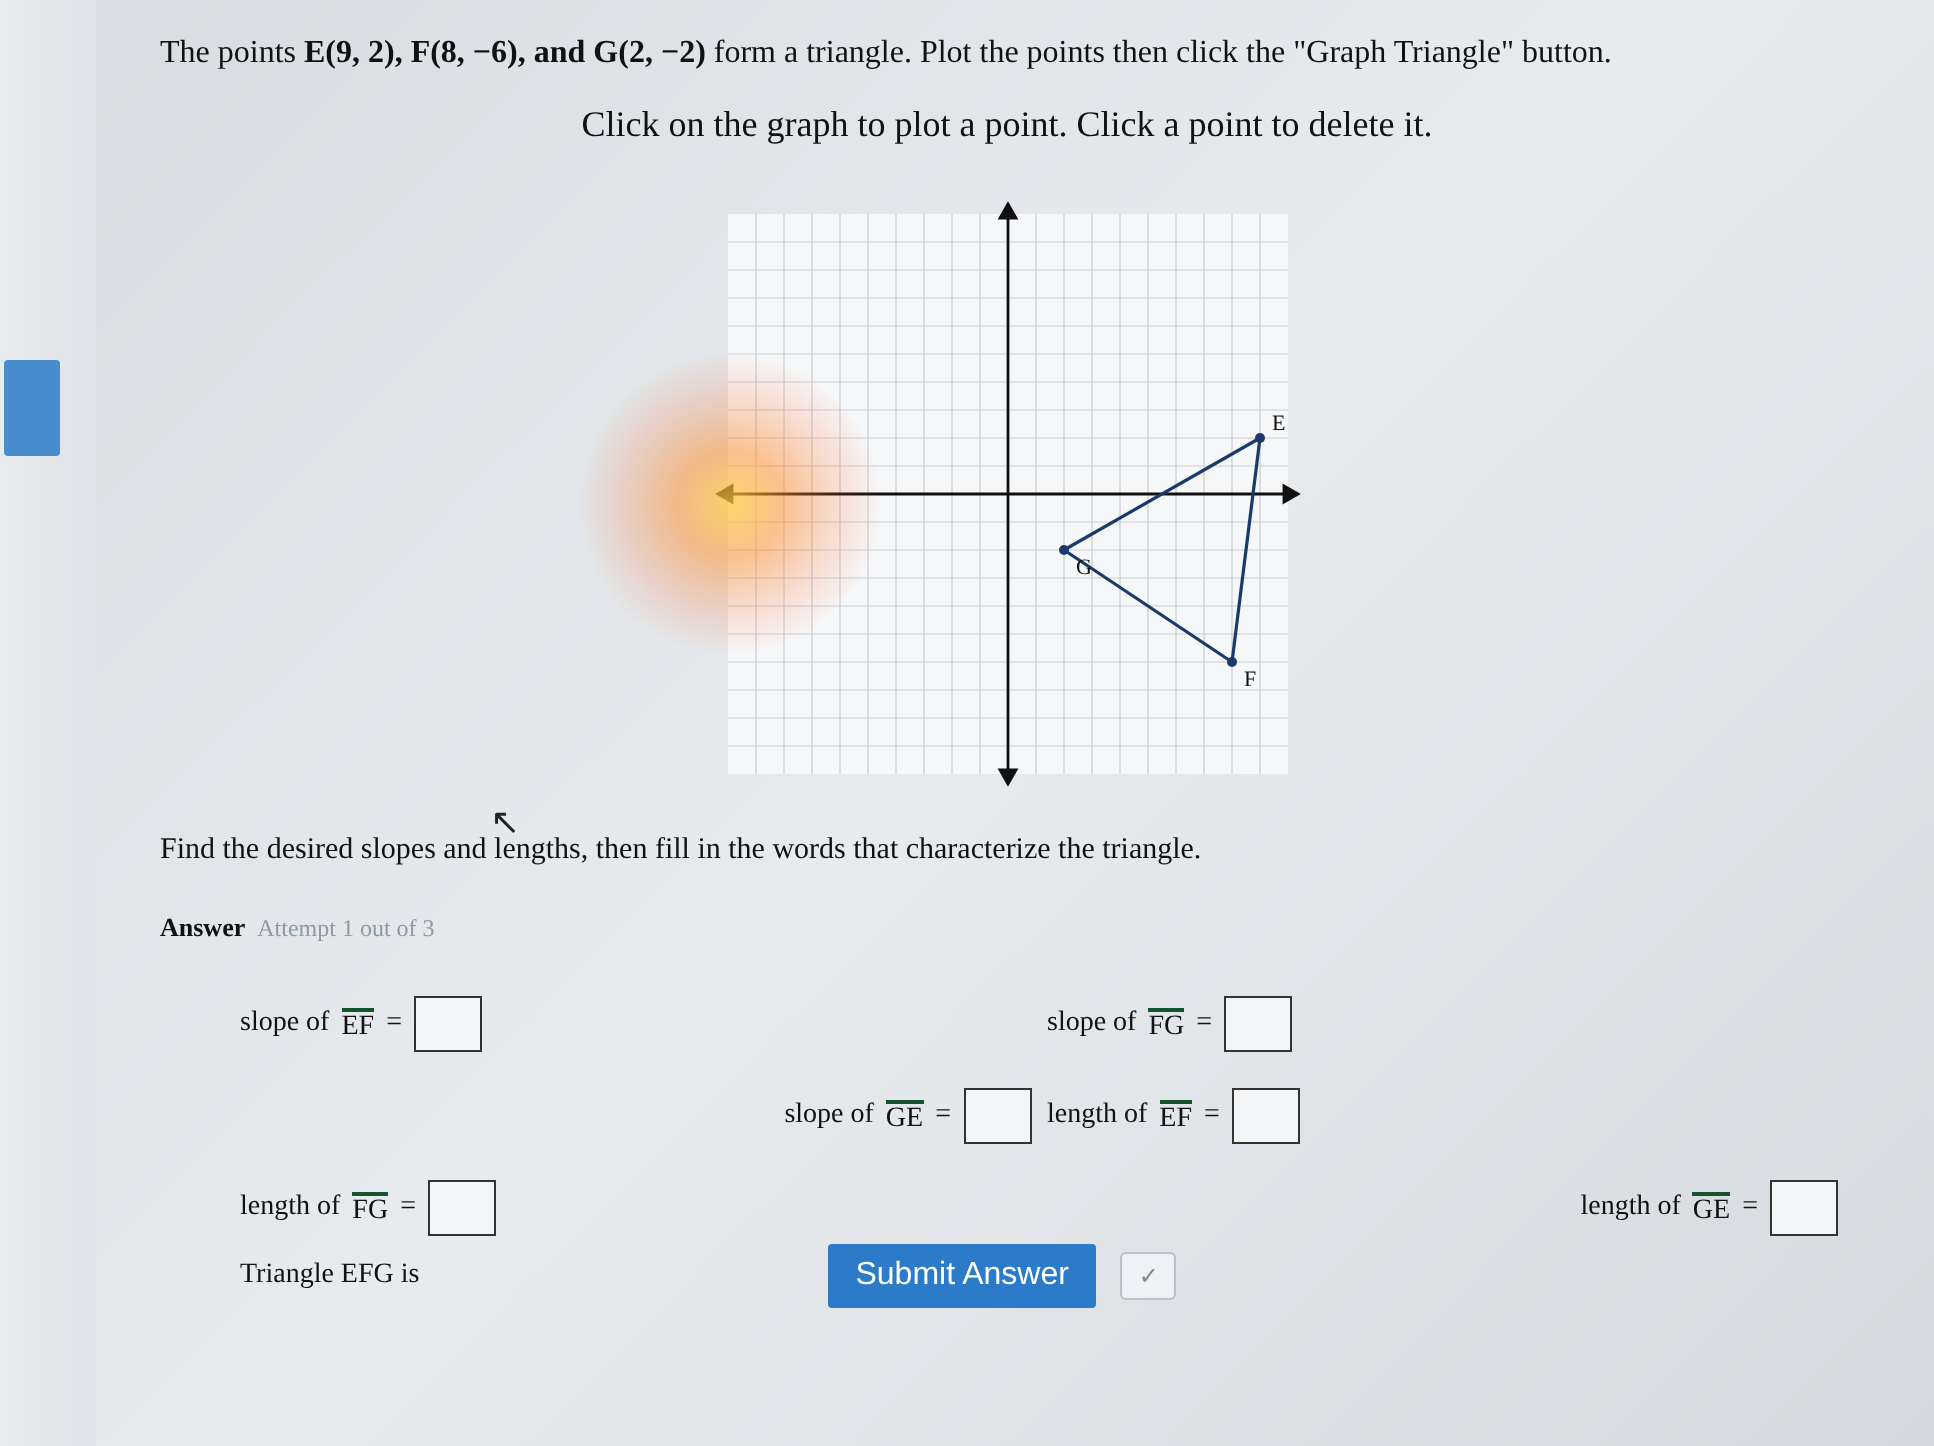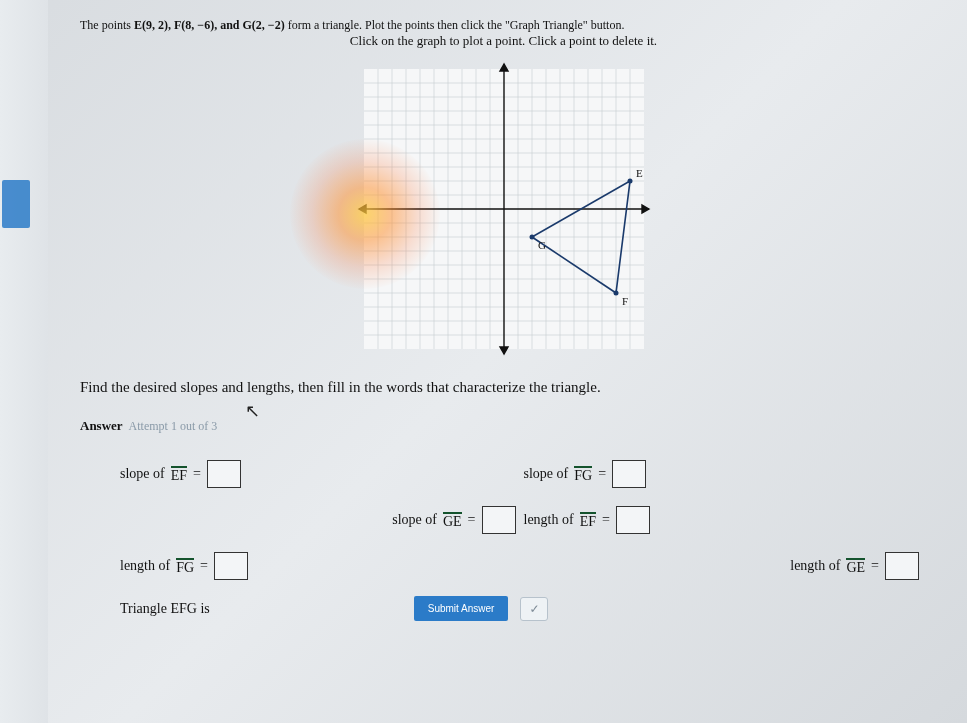--- a/index.html
+++ b/index.html
@@ -23,28 +23,29 @@
       position: absolute;
       left: 2px;
       top: 180px;
       width: 28px;
       height: 48px;
       background: #2b7bc8;
       border-radius: 2px;
       opacity: 0.85;
     }
     .question-text {
-      font-size: 12px;
+      font-size: 16px;
+      margin-bottom: 16px;
       font-weight: normal;
     }
     .question-text b { font-weight: bold; }
     .instruction {
       text-align: center;
-      font-size: 13px;
-      margin-bottom: 10px;
+      font-size: 18px;
+      margin-bottom: 24px;
     }
     .graph-wrap {
       display: flex;
       justify-content: center;
       margin-bottom: 20px;
       position: relative;
     }
     .glow {
       position: absolute;
       left: 210px;
@@ -82,32 +83,32 @@
     .seg { border-top: 2px solid #14532d; display: inline-block; line-height: 1; padding-top: 1px; }
     input.box {
       width: 34px;
       height: 28px;
       border: 1px solid #333;
       background: #f3f5f7;
       font-size: 13px;
       text-align: center;
     }
     .submit-row {
-      margin-top: 16px;
+      margin-top: 4px;
       margin-left: 40px;
       display: flex;
       align-items: center;
       gap: 12px;
     }
     .submit-btn {
       background: #2b7bc8;
       color: #fff;
       border: none;
       padding: 7px 14px;
-      font-size: 10px;
+      font-size: 16px;
       border-radius: 2px;
       cursor: pointer;
     }
     .check-btn {
       width: 28px;
       height: 24px;
       border: 1px solid #b7c2cc;
       background: #eef2f5;
       border-radius: 3px;
       color: #7d8a96;

